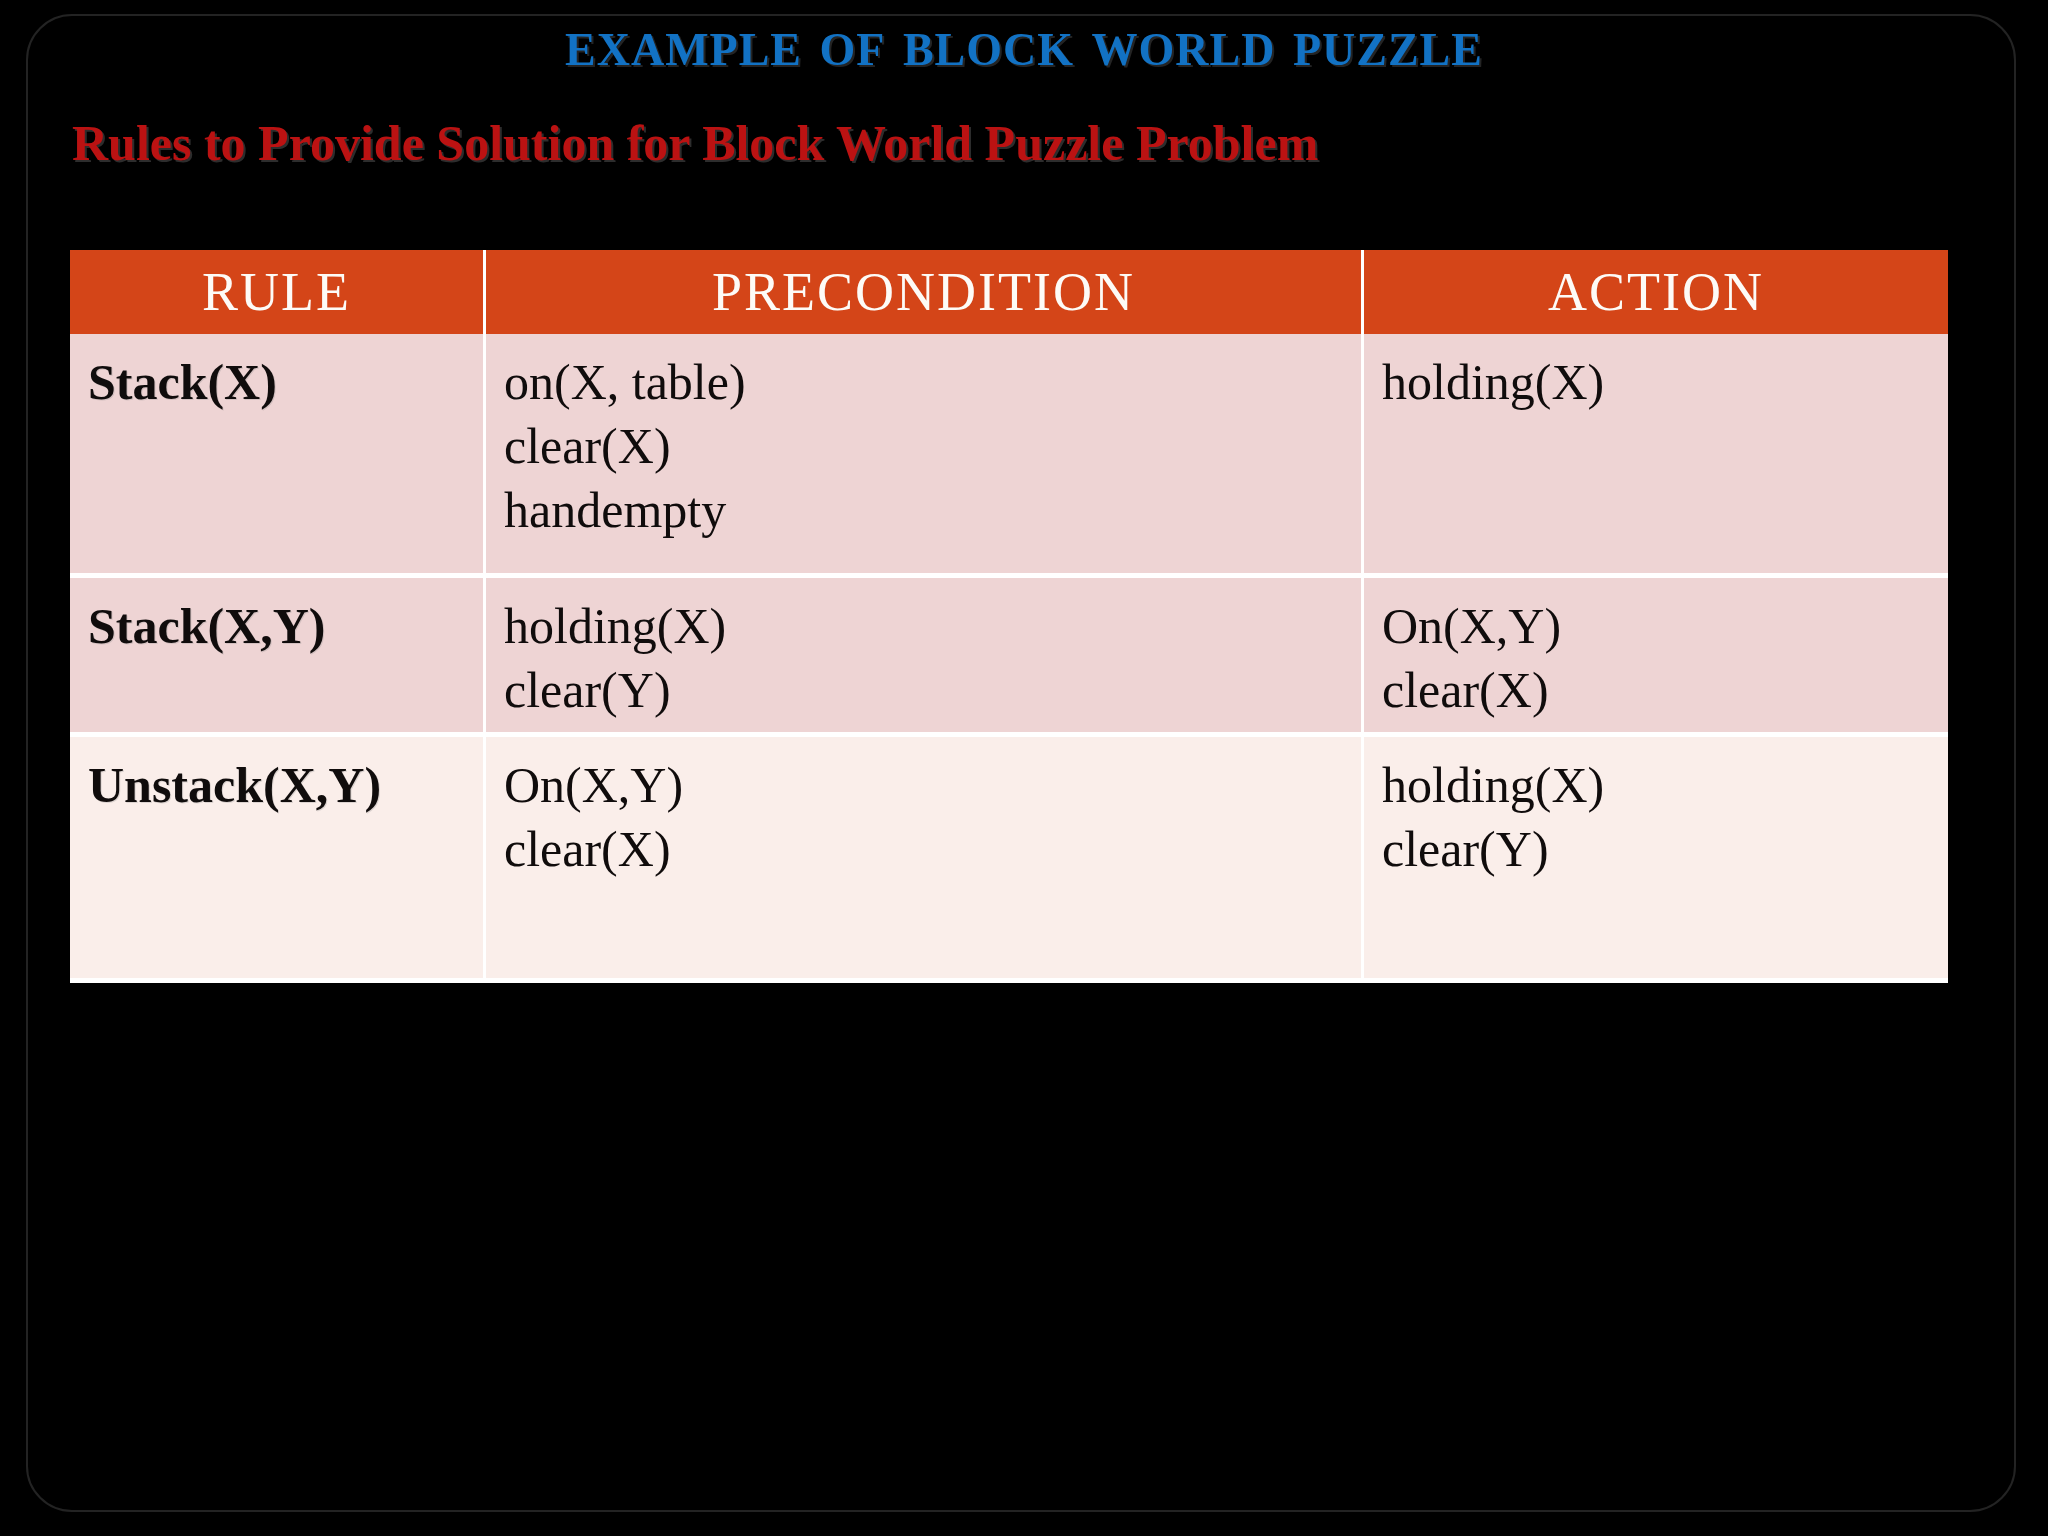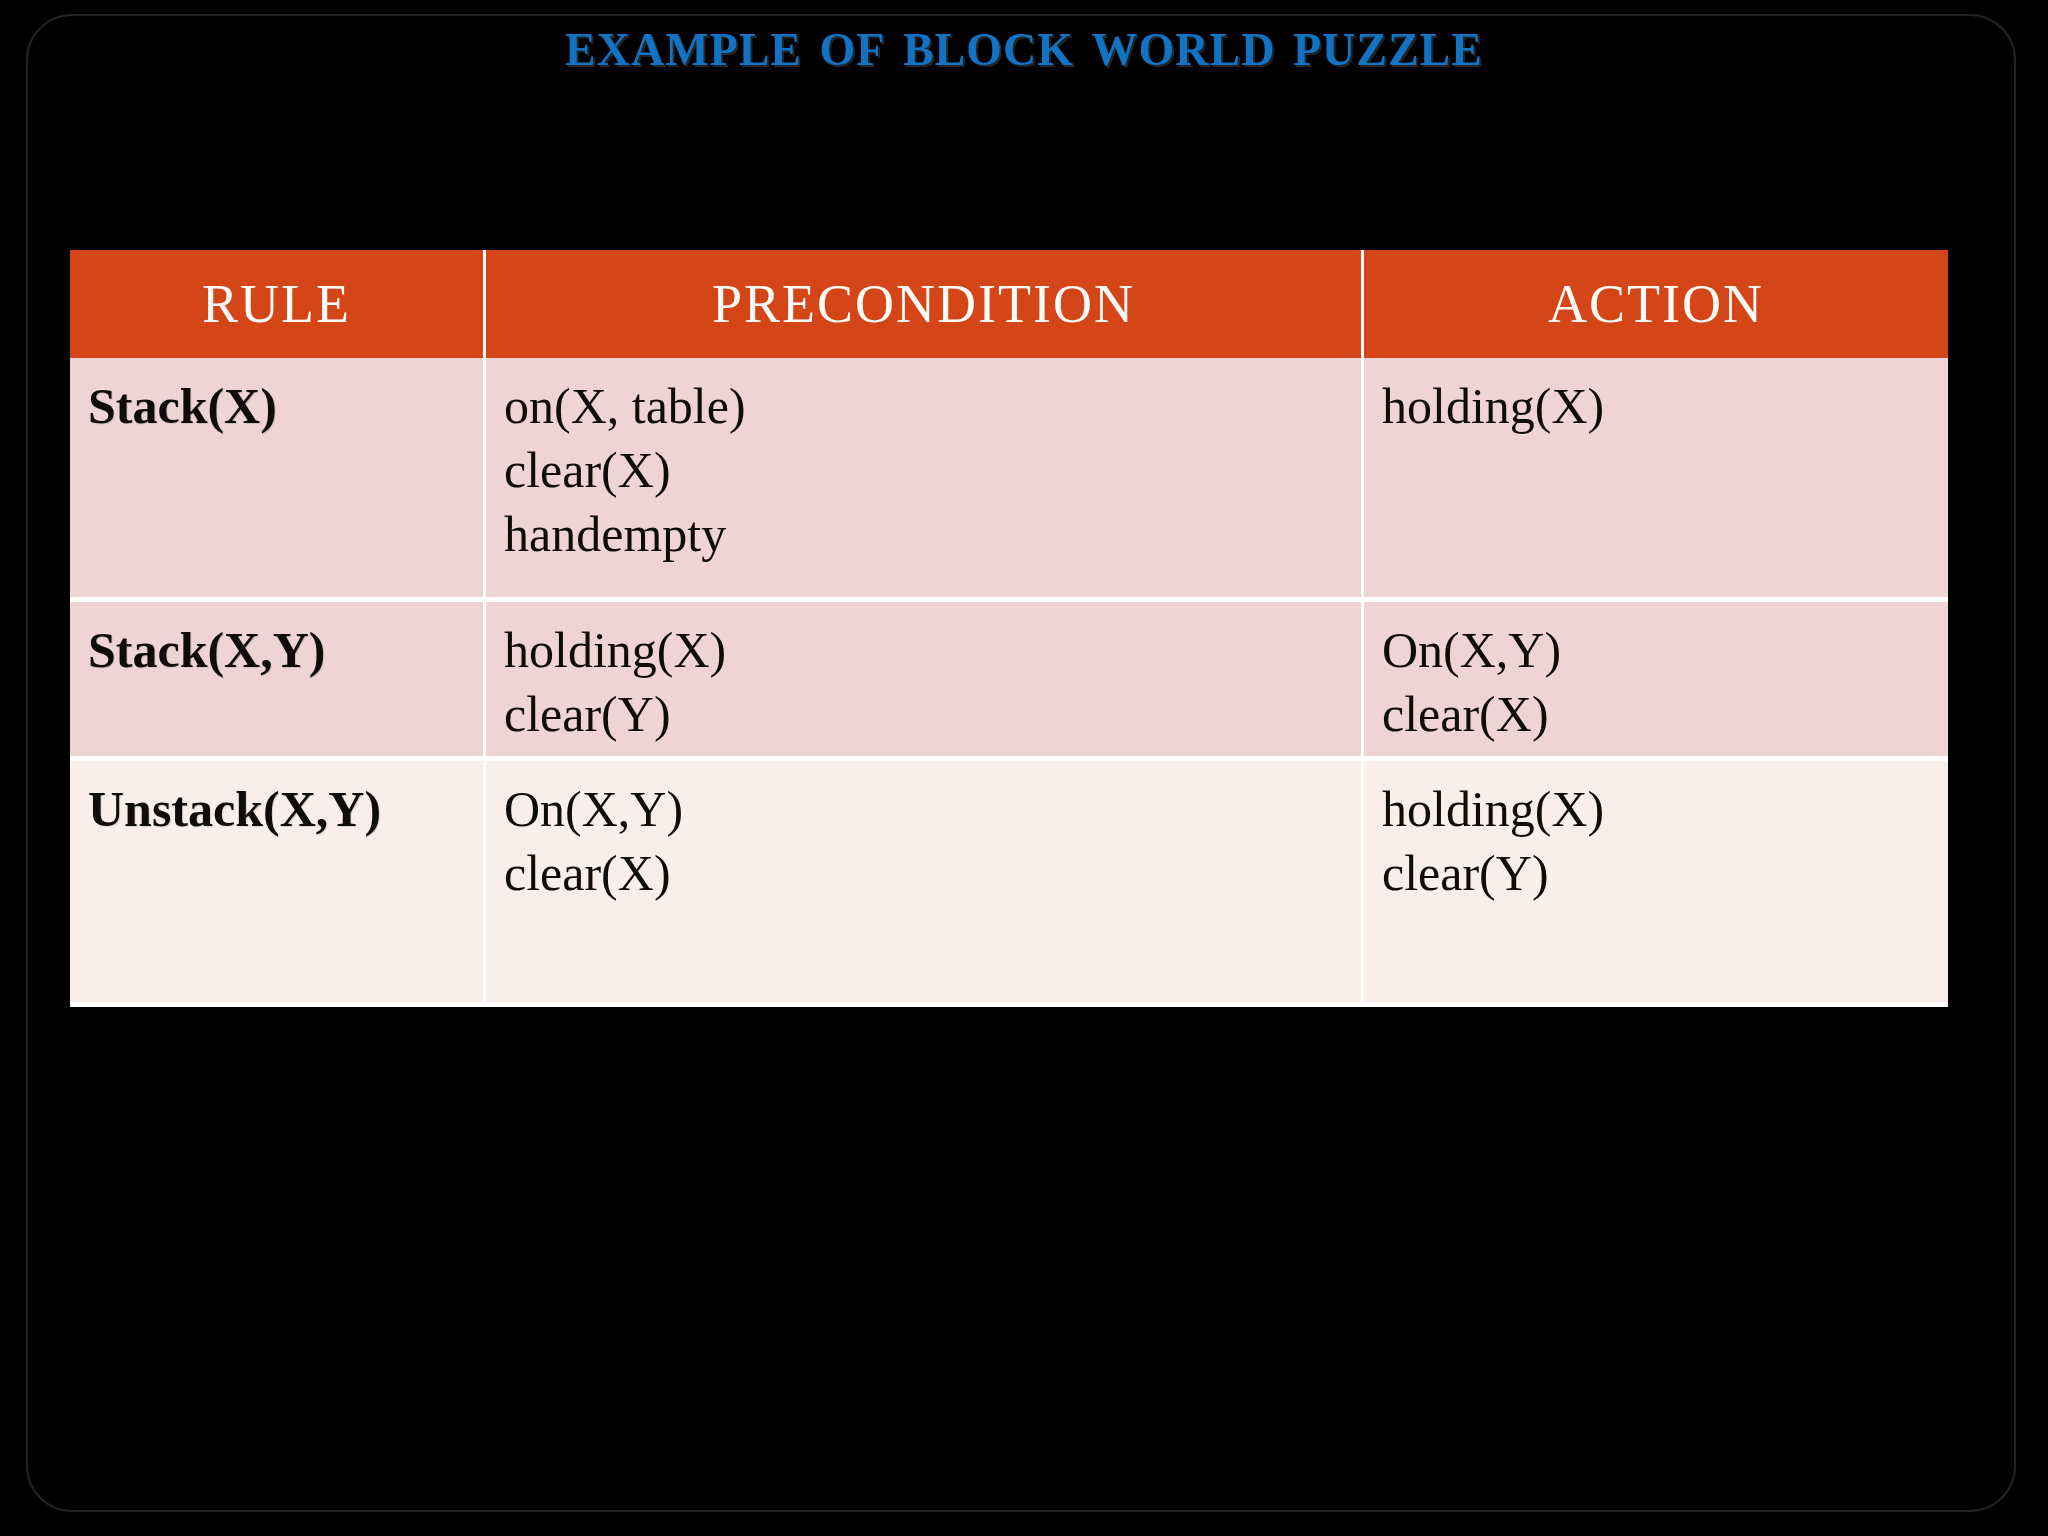--- a/index.html
+++ b/index.html
@@ -87,21 +87,21 @@
   #rules-table col.c-act   { width: 584px; }
 
   #rules-table thead th {
     background: #d44518;
     color: #fdfbf7;
     font-family: "Liberation Serif", "DejaVu Serif", serif;
     font-weight: normal;
     font-size: 54px;
     letter-spacing: 2px;
     text-align: center;
-    height: 108px;
+    height: 84px;
     padding: 0;
     vertical-align: middle;
     border-right: 3px solid #ffffff;
     box-sizing: border-box;
   }
   #rules-table thead th:last-child { border-right: none; }
 
   #rules-table tbody td {
     padding: 16px 18px 10px 18px;
     vertical-align: top;
@@ -144,20 +144,21 @@
 <body>
 
 <div id="slide">
 
   <div id="slide-frame"></div>
 
   <div id="title-block">
     <span id="page-title">Example of block world puzzle</span>
   </div>
 
+  <div id="subtitle">Rules to Provide Solution for Block World Puzzle Problem</div>
 
   <table id="rules-table">
     <colgroup>
       <col class="c-rule">
         <col class="c-pre">
         <col class="c-act">
     </colgroup>
     <thead>
       <tr>
         <th>RULE</th>

